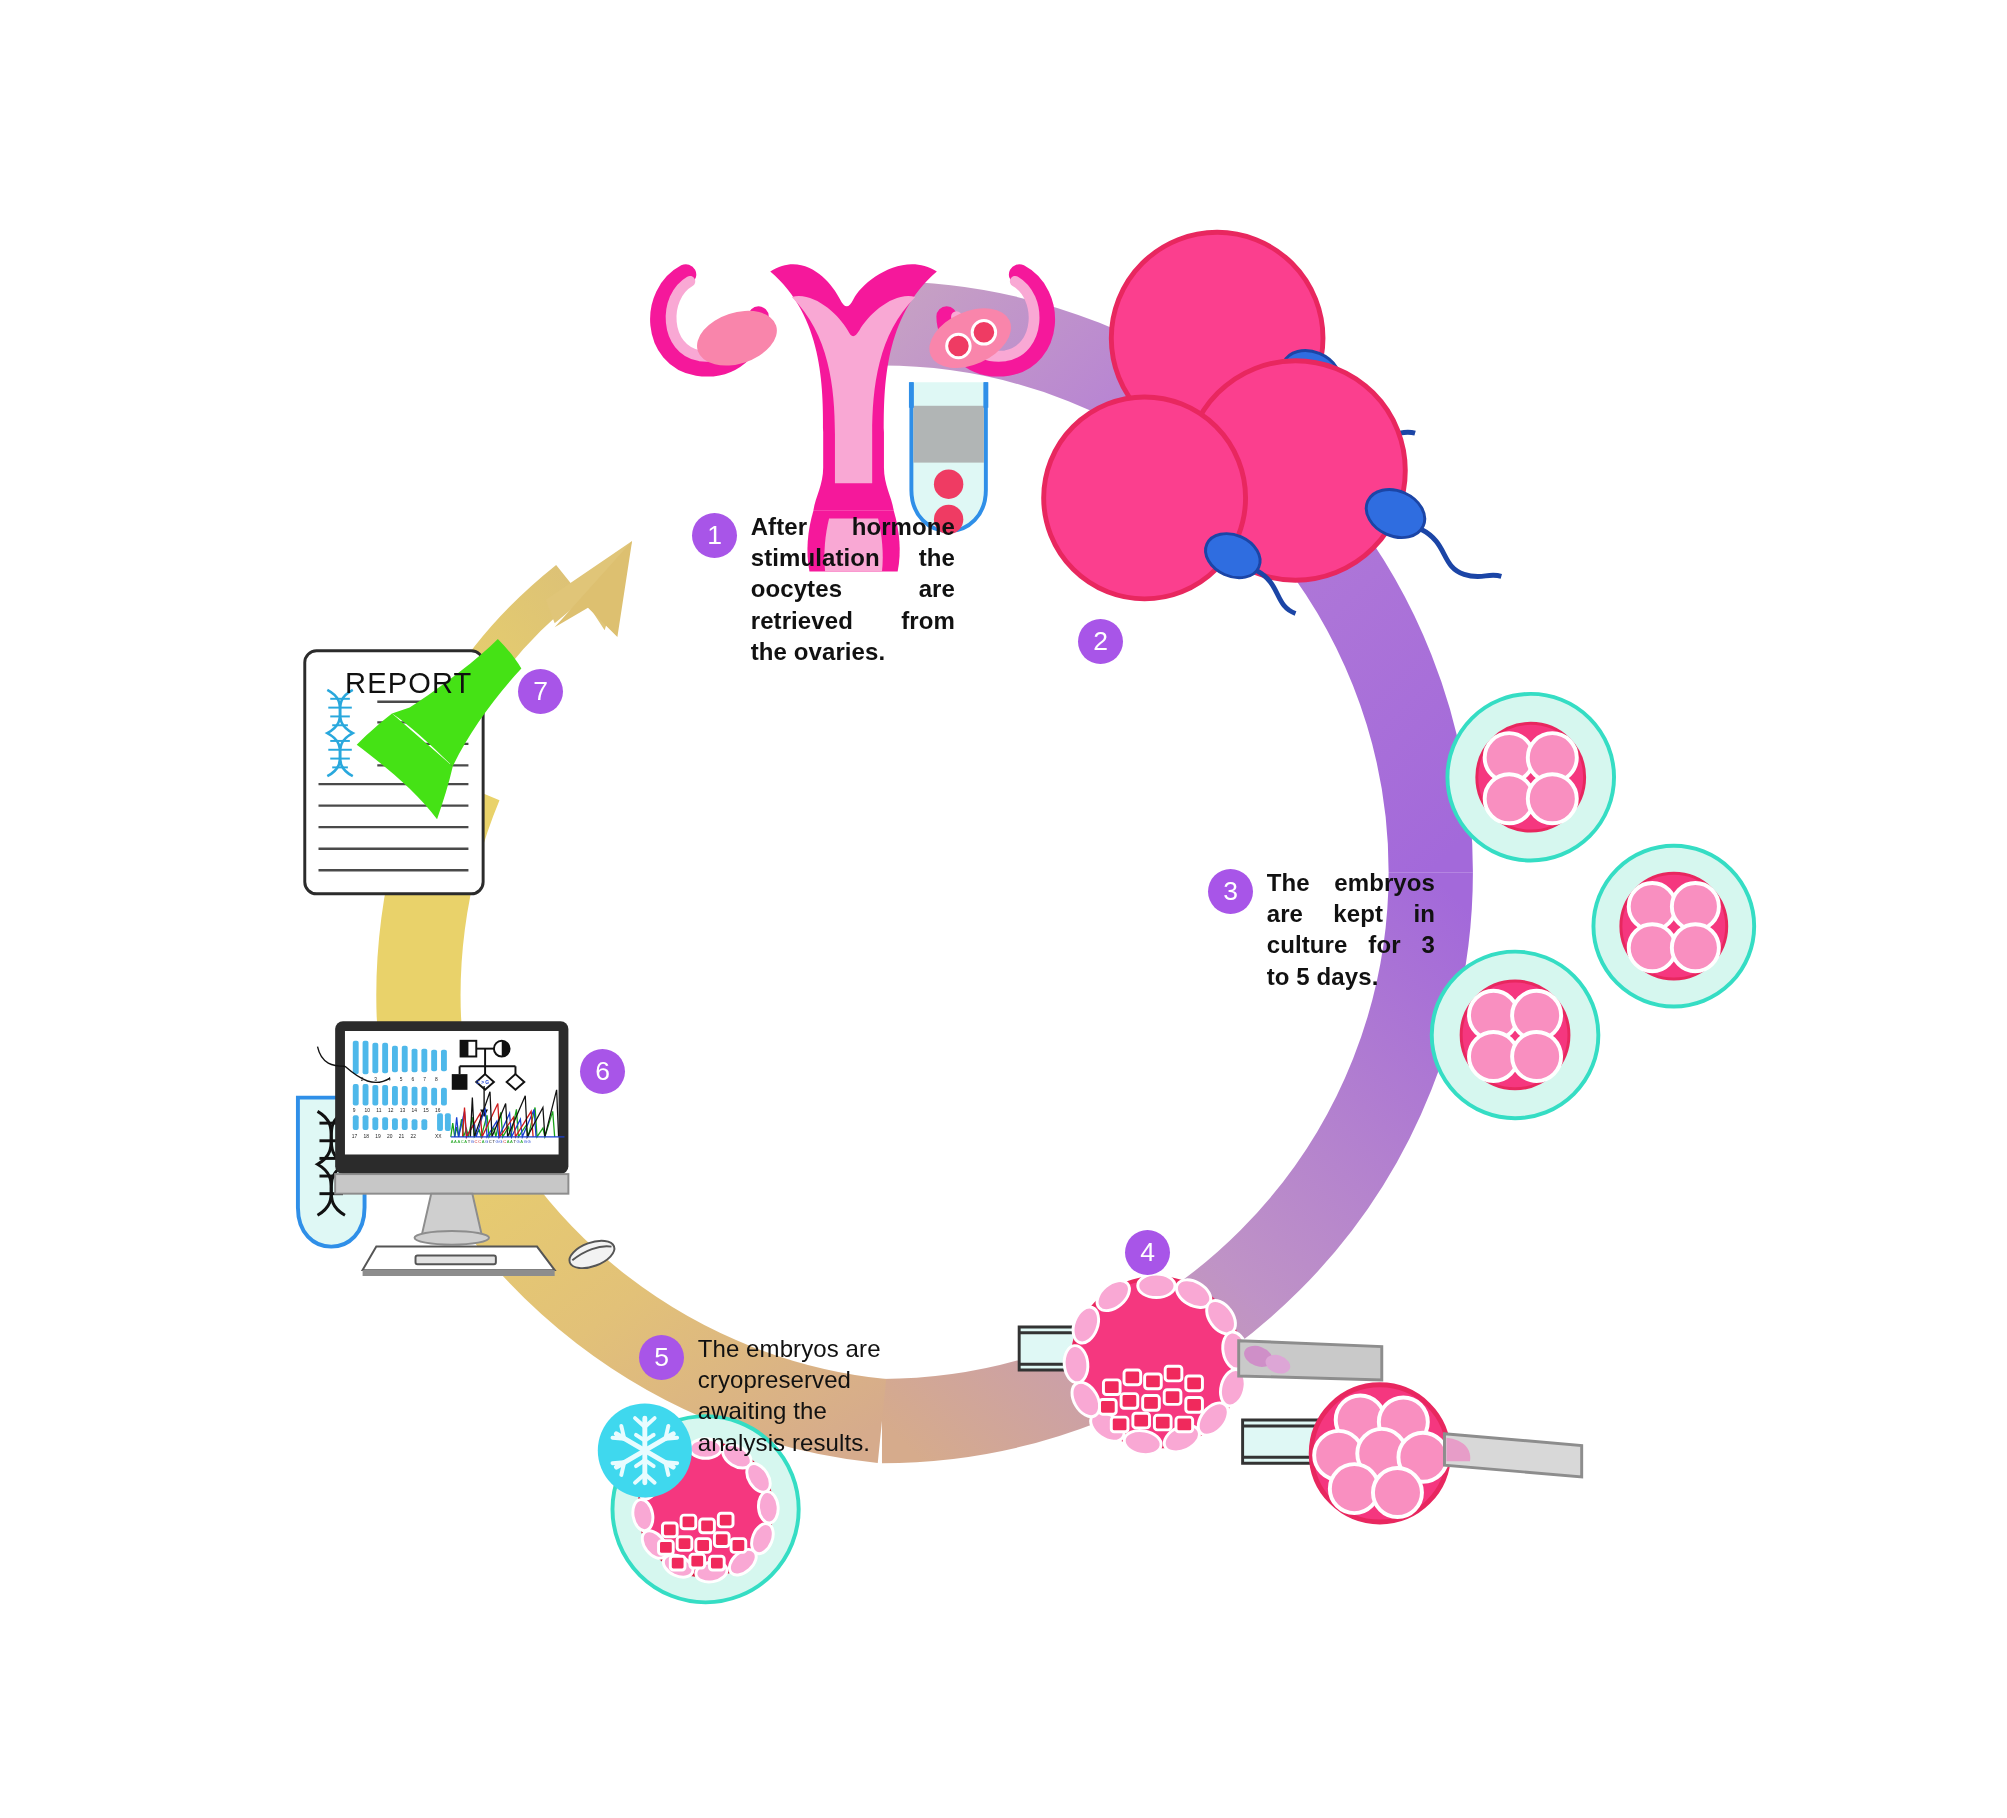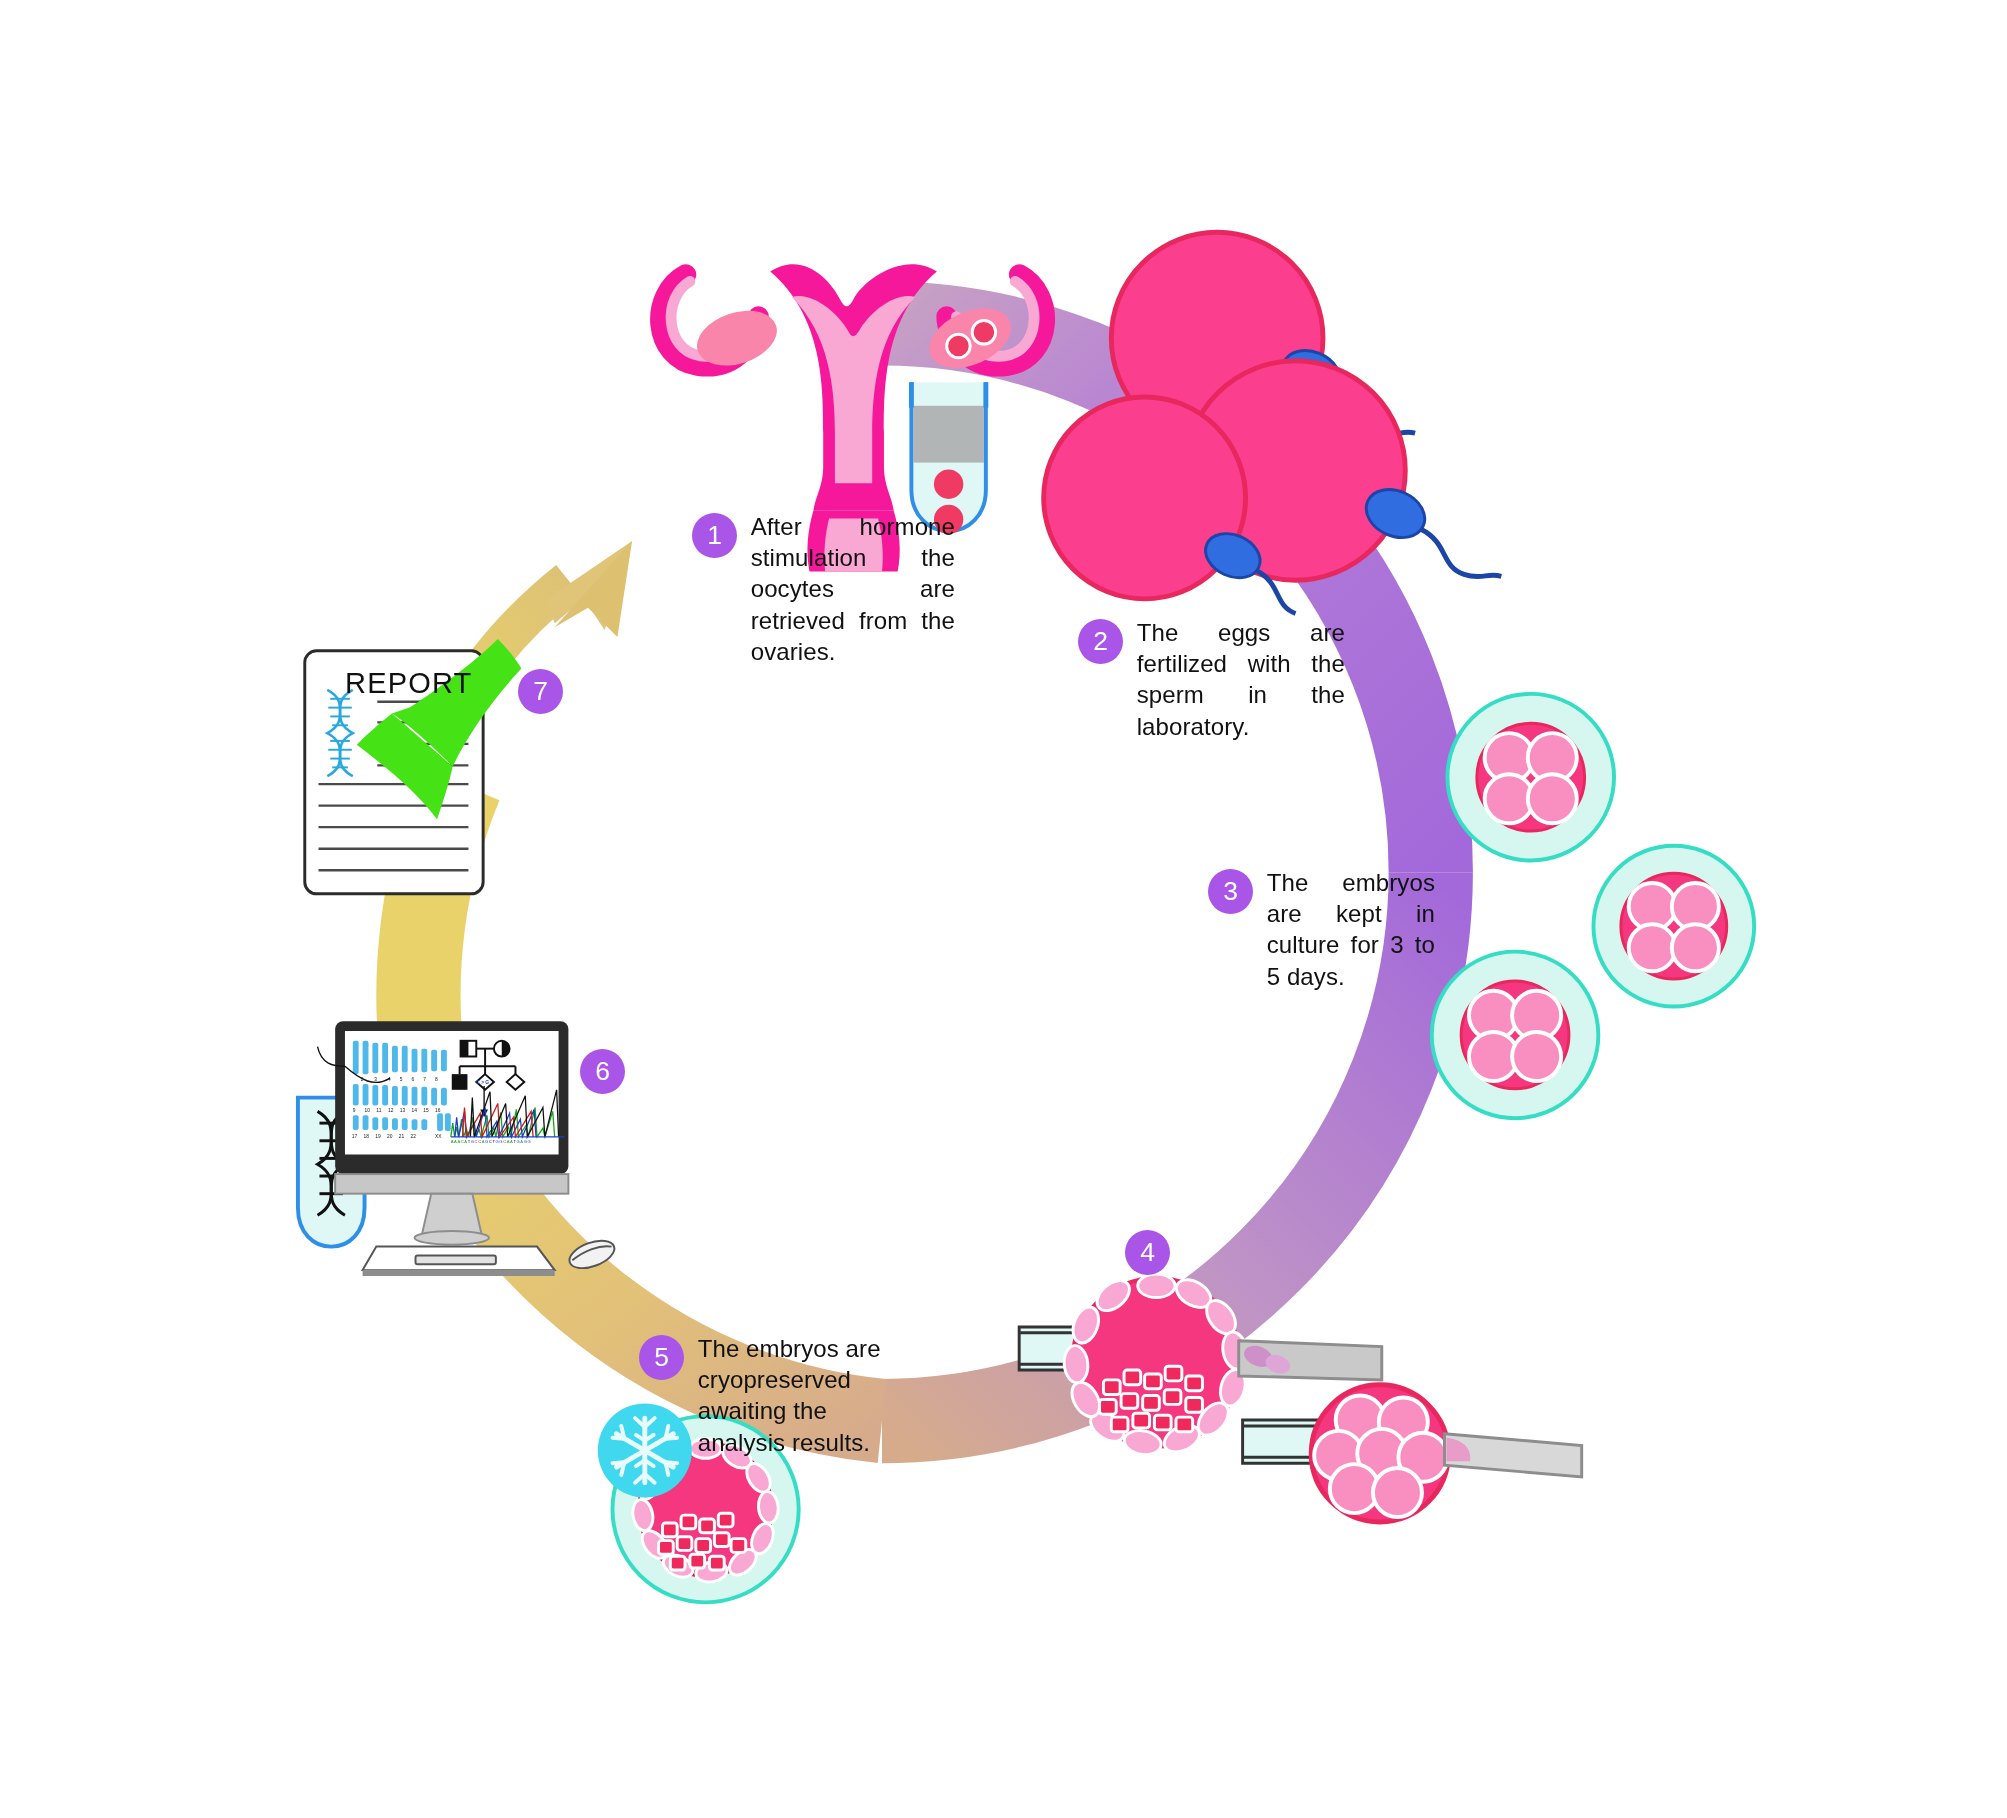--- a/index.html
+++ b/index.html
@@ -7,21 +7,21 @@
        font-family:"Liberation Sans","DejaVu Sans",sans-serif;color:#1a1a1a;}
   .stage{position:absolute;left:0;top:0;width:2007px;height:1818px;}
   svg.layer{position:absolute;left:0;top:0;width:2007px;height:1818px;}
 
   .step{position:absolute;display:flex;align-items:flex-start;gap:13.7px;}
   .badge{flex:0 0 auto;width:45px;height:45px;border-radius:50%;
          background:#a855e8;color:#ffffff;display:flex;align-items:center;
          justify-content:center;font-size:26.5px;line-height:1;font-weight:400;
          margin-top:2px;}
   .stext{font-size:24px;line-height:1.30;color:#111111;letter-spacing:0.1px;}
-  .just .stext{text-align:justify;}
+  .just .stext{text-align:justify;font-weight:bold;}
   .w1{width:263px}.w2{width:267px}.w3{width:227px}
   .w4{width:294px}.w5{width:272px}.w6{width:402px}.w7{width:345px}
 
   .report-title{position:absolute;font-size:29px;font-weight:normal;
                 letter-spacing:1.2px;color:#101010;}
 </style>
 </head>
 <body>
 
 <div class="stage">
@@ -448,21 +448,20 @@
 
   <div class="report-title" style="left:345px;top:667px;">REPORT</div>
 
   <div class="step just w1" style="left:692px;top:511px;">
     <div class="badge">1</div>
     <div class="stext">After hormone stimulation the oocytes are retrieved from the ovaries.</div>
   </div>
 
   <div class="step just w2" style="left:1078px;top:617px;">
     <div class="badge">2</div>
-    <div class="stext">The eggs are fertilized with the sperm in the laboratory.</div>
   </div>
 
   <div class="step just w3" style="left:1208px;top:867px;">
     <div class="badge">3</div>
     <div class="stext">The embryos are kept in culture for 3 to 5 days.</div>
   </div>
 
   <div class="step w4" style="left:1125px;top:1228px;">
     <div class="badge">4</div>
   </div>

